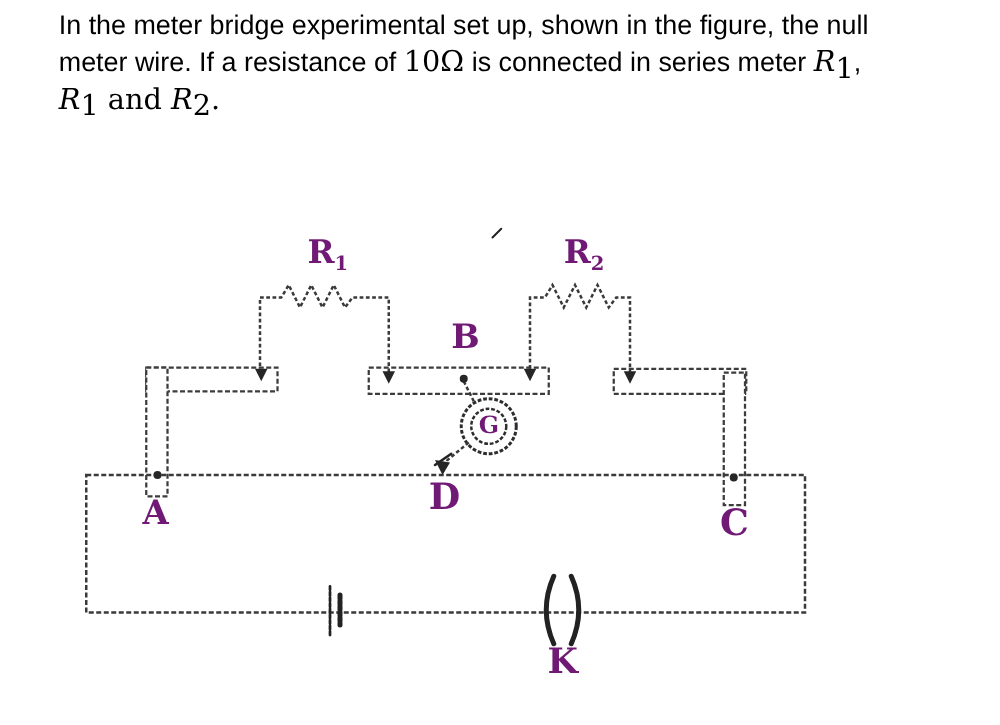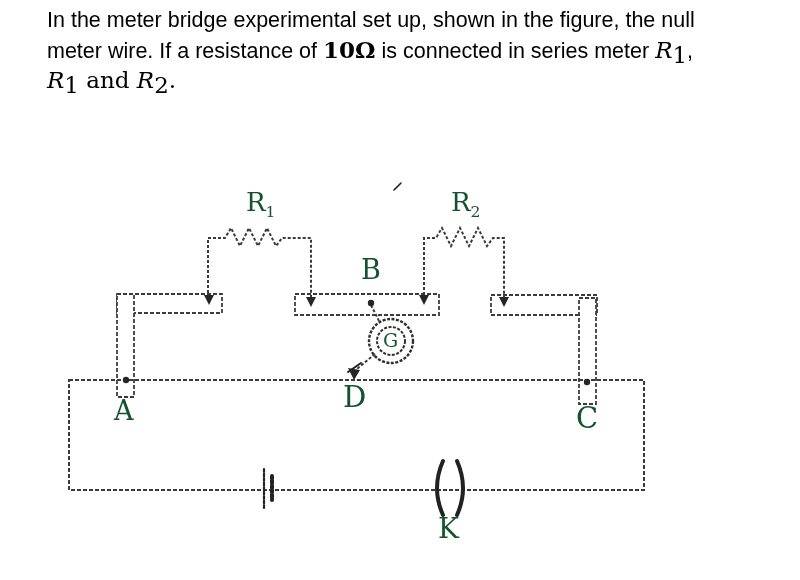--- a/index.html
+++ b/index.html
@@ -4,24 +4,24 @@
 <style>
   html,body{margin:0;padding:0;background:#fff;}
   .page{position:relative;width:800px;height:580px;background:#ffffff;overflow:hidden;
         font-family:"Liberation Sans",sans-serif;color:#000;margin-left:39px;}
   
   .ptext{position:absolute;left:8px;top:5px;width:788px;font-size:21.5px;line-height:30px;}
   .ln{white-space:pre;height:30px;}
   .ln5{height:34px;}
   .m  {font-family:"DejaVu Serif",serif;font-size:23px;}
   .mi {font-family:"DejaVu Serif",serif;font-style:italic;font-size:23px;}
-  .mb {font-family:"DejaVu Serif",serif;font-weight:700;font-size:23px;}
+  .mb {font-family:"DejaVu Serif",serif;font-weight:400;font-size:23px;}
   sub{font-size:0.6em;}
   
-  .fig-label{position:absolute;font-family:"DejaVu Serif",serif;font-weight:400;color:#14532d;line-height:1;}
+  .fig-label{position:absolute;font-family:"DejaVu Serif",serif;font-weight:700;color:#701a75;line-height:1;}
   .lab-r1{left:207px;top:189px;font-size:26px;}
   .lab-r2{left:412px;top:189px;font-size:26px;text-align:right;}
   .lab-b {left:322px;top:256px;font-size:27px;}
   .lab-a {left:75px; top:397px;font-size:27px;}
   .lab-c {left:537px;top:404px;font-size:29px;}
   .lab-d {left:304px;top:383px;font-size:29px;}
   .lab-k {left:399px;top:515px;font-size:28px;}
   .lab-g {left:344px;top:331px;font-size:19px;}
   
   .wire{fill:none;stroke:#3a3a3a;stroke-width:2;stroke-dasharray:4 2;}

